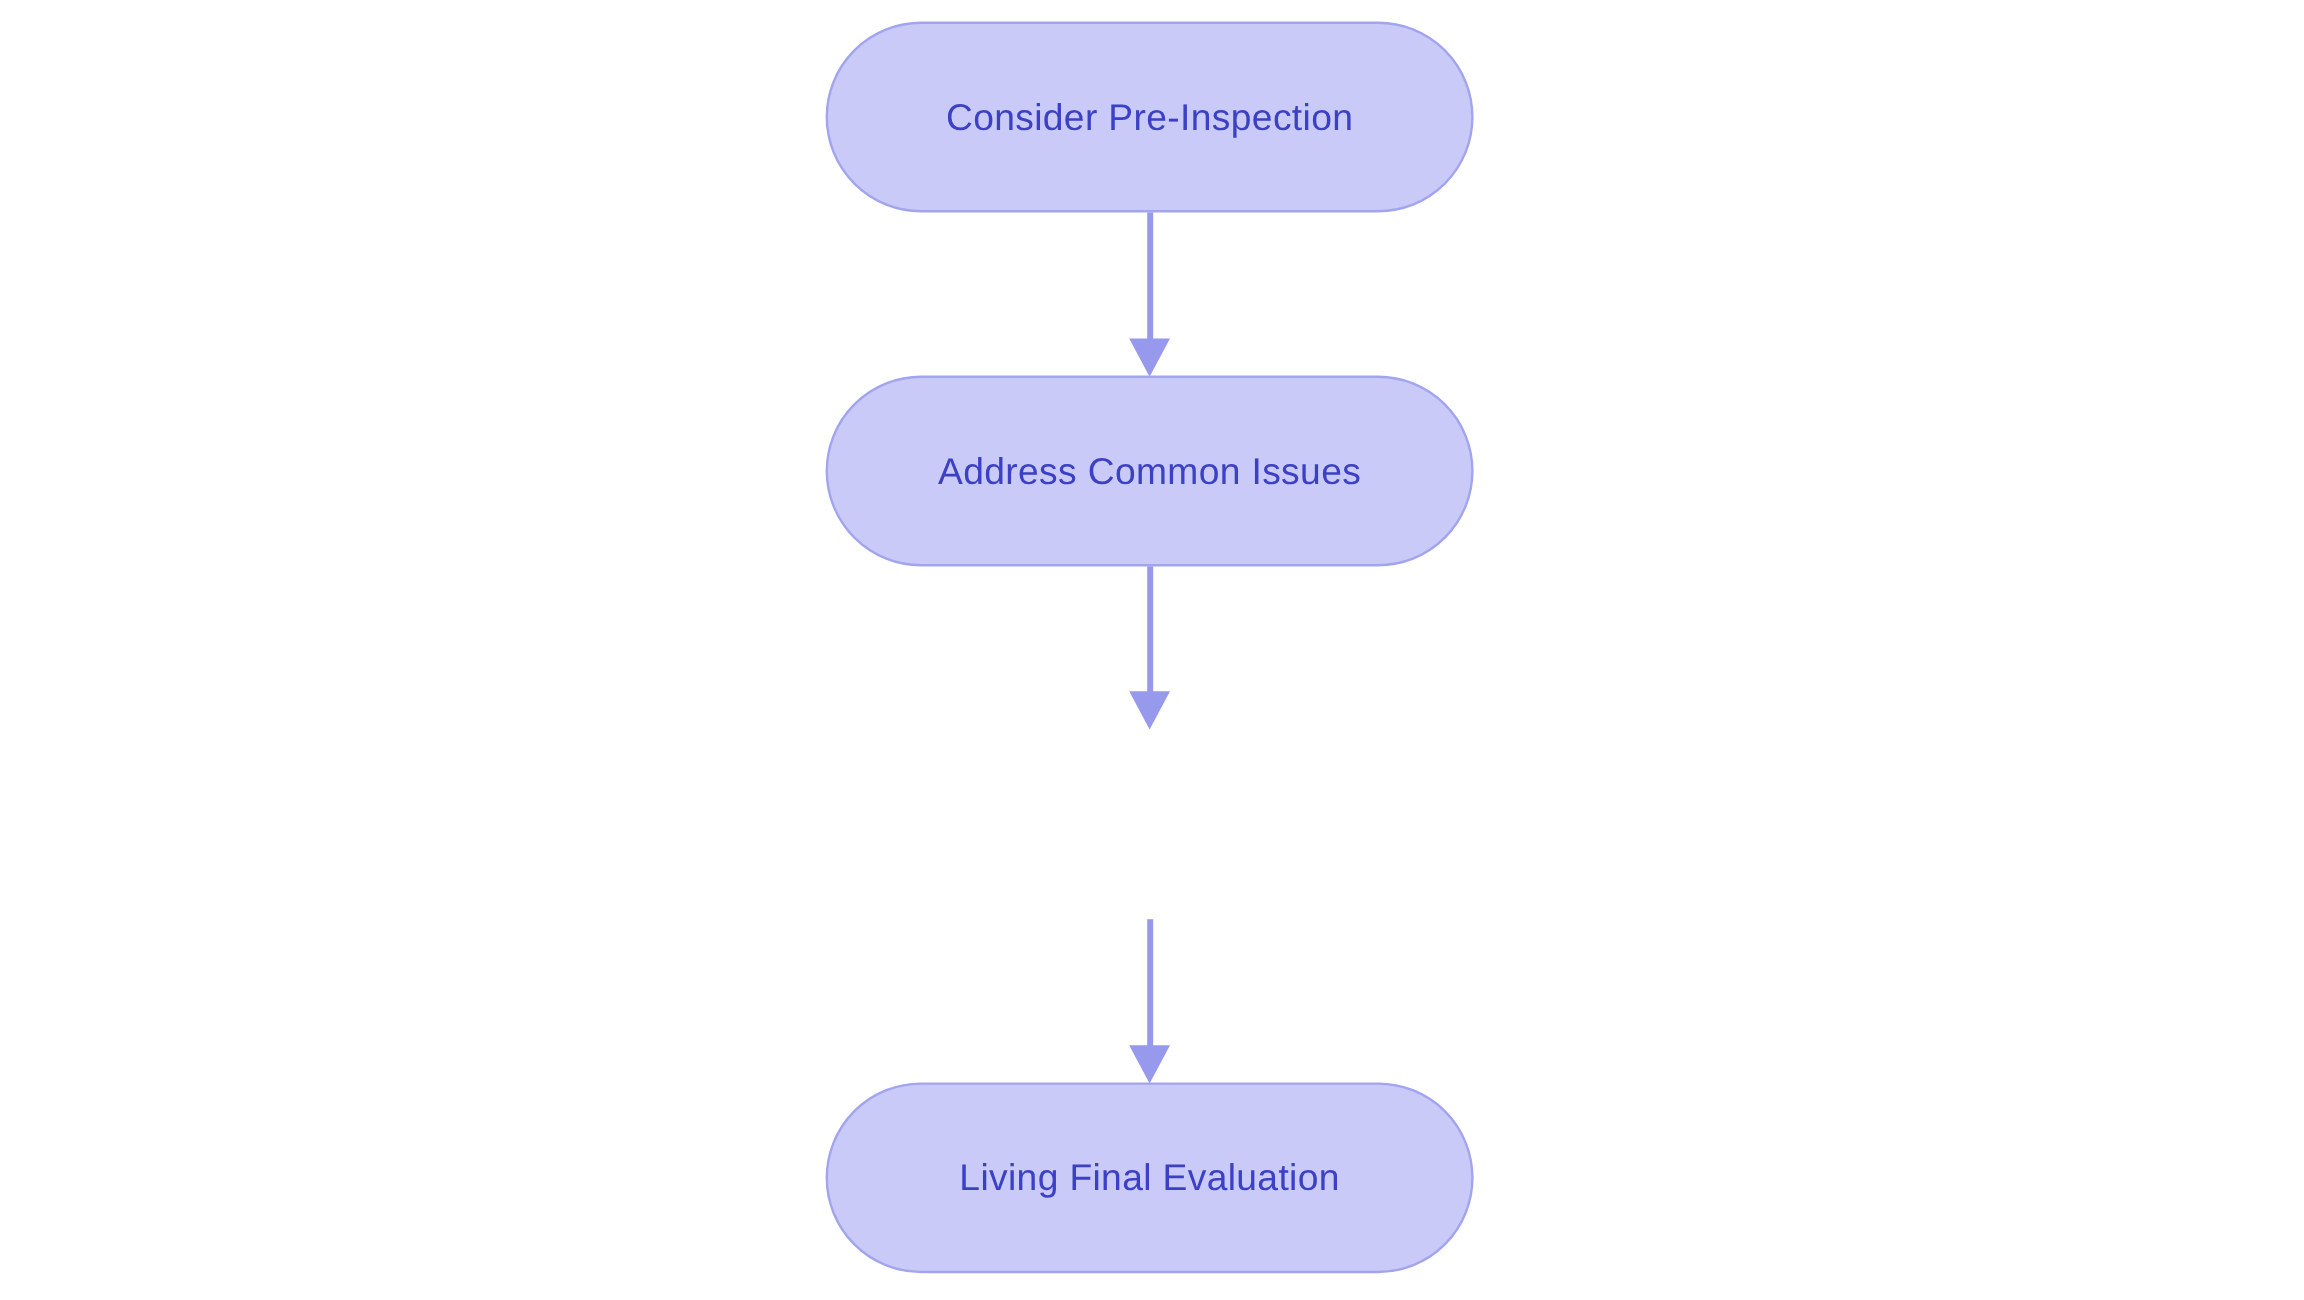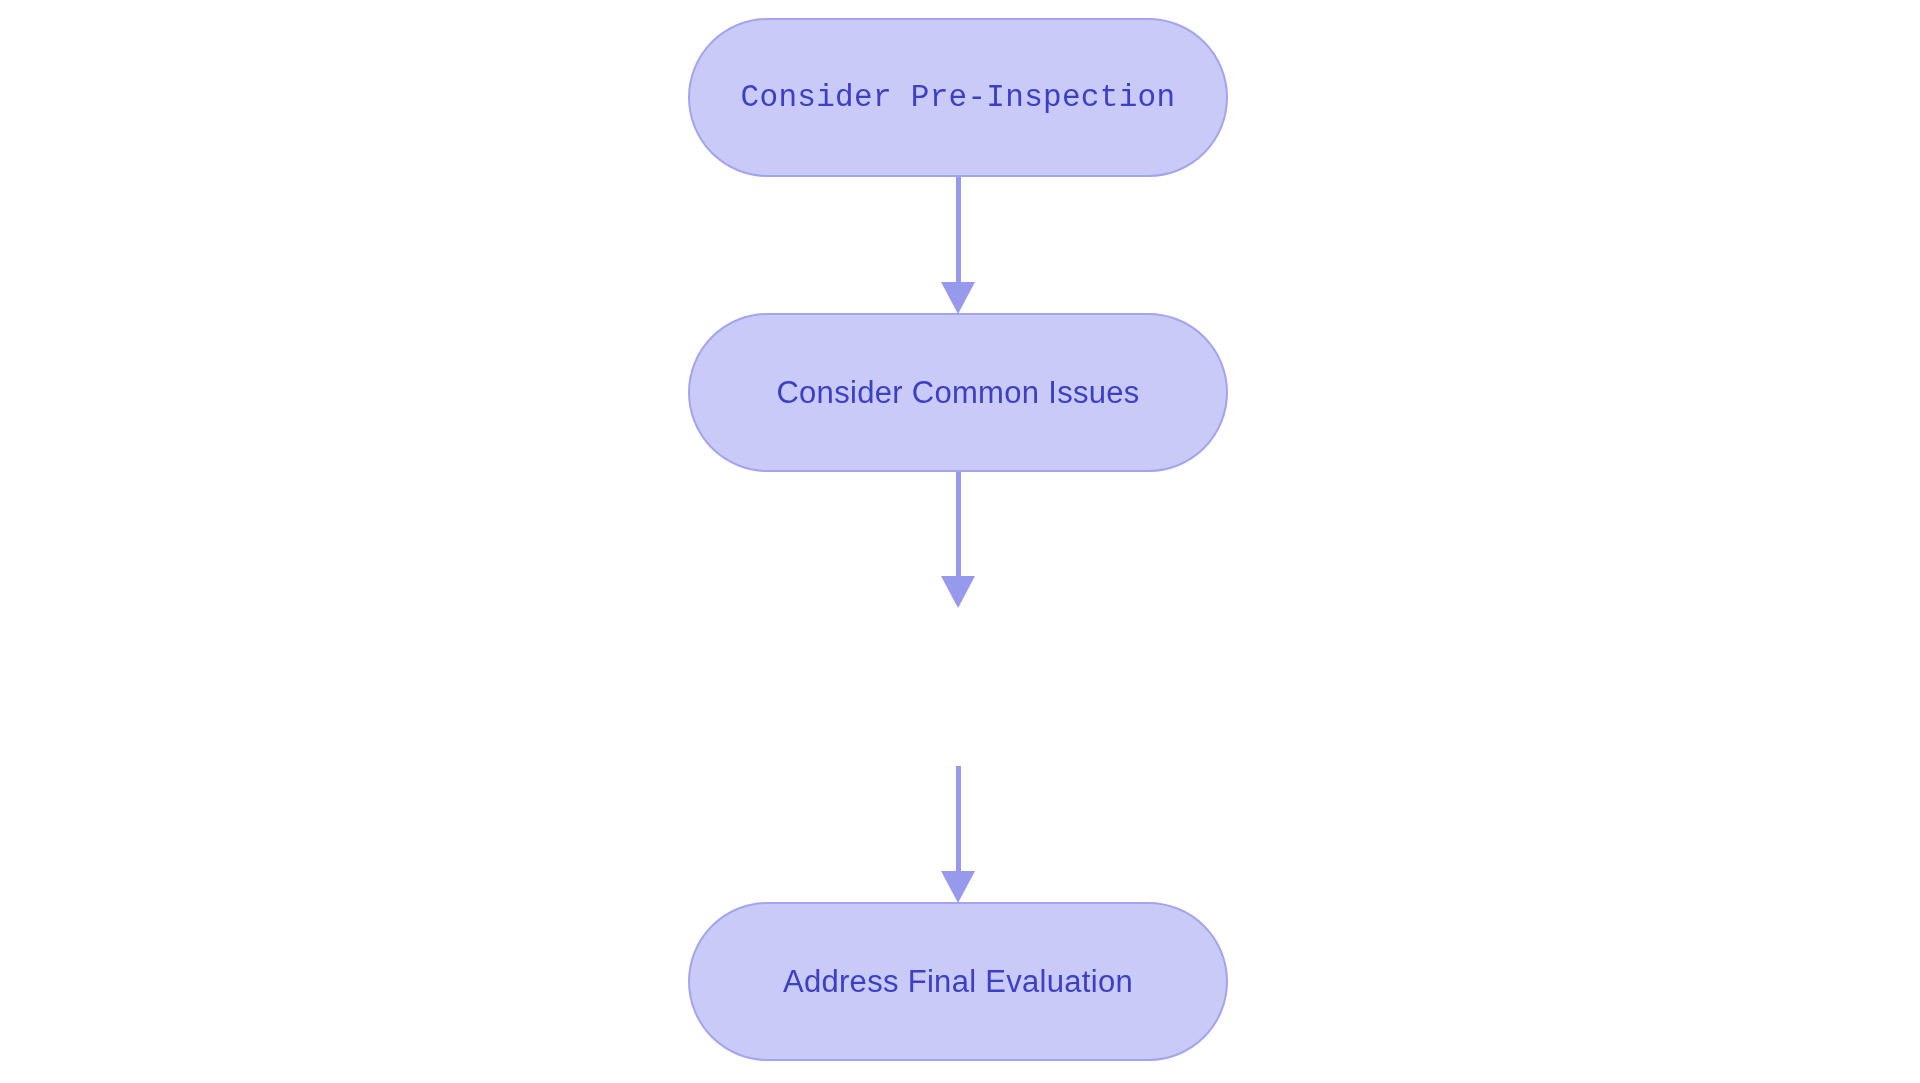--- a/index.html
+++ b/index.html
@@ -30,21 +30,21 @@
     display: flex;
     align-items: center;
     justify-content: center;
   }
   .node span {
     color: var(--text);
     font-size: 31px;
     letter-spacing: 0.3px;
     white-space: nowrap;
   }
-  .n1 { left: 688px; top: 18px;  width: 540px; font-family: Liberation Mono, monospace; }
+  .n1 { left: 688px; top: 18px;  width: 540px; }
   .n2 { left: 688px; top: 313px; width: 540px; }
   .n3 { left: 652px; top: 607px; width: 612px; }
   .n4 { left: 688px; top: 902px; width: 540px; }
 
   .arrow {
     position: absolute;
     left: 941px;
     width: 34px;
   }
   .a1 { top: 177px; height: 137px; }
@@ -76,31 +76,31 @@
   <div class="node n1">
     <span>Consider Pre-Inspection</span>
   </div>
 
   <div class="arrow a1">
     <span class="shaft"></span>
     <span class="head"></span>
   </div>
 
   <div class="node n2">
-    <span>Consider Common Issues</span>
+    <span>Address Common Issues</span>
   </div>
 
   <div class="arrow a2">
     <span class="shaft"></span>
     <span class="head"></span>
   </div>
 
 
   <div class="arrow a3">
     <span class="shaft"></span>
     <span class="head"></span>
   </div>
 
   <div class="node n4">
-    <span>Address Final Evaluation</span>
+    <span>Living Final Evaluation</span>
   </div>
 
 </div>
 
 </body></html>

